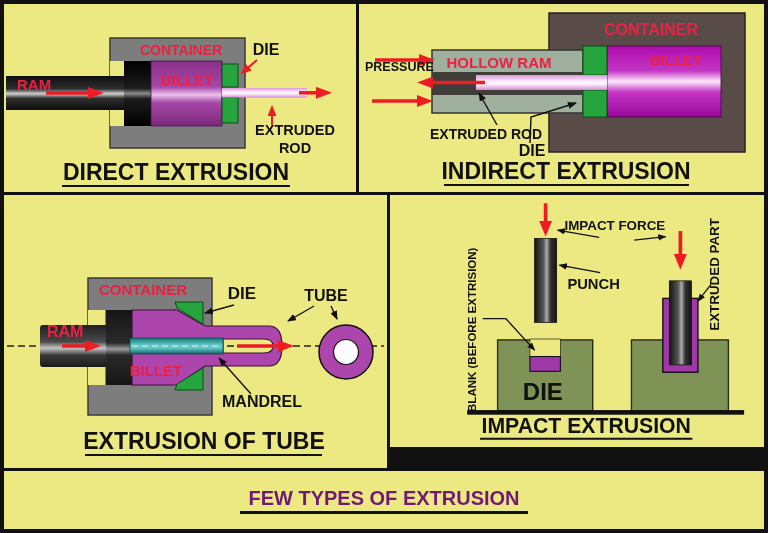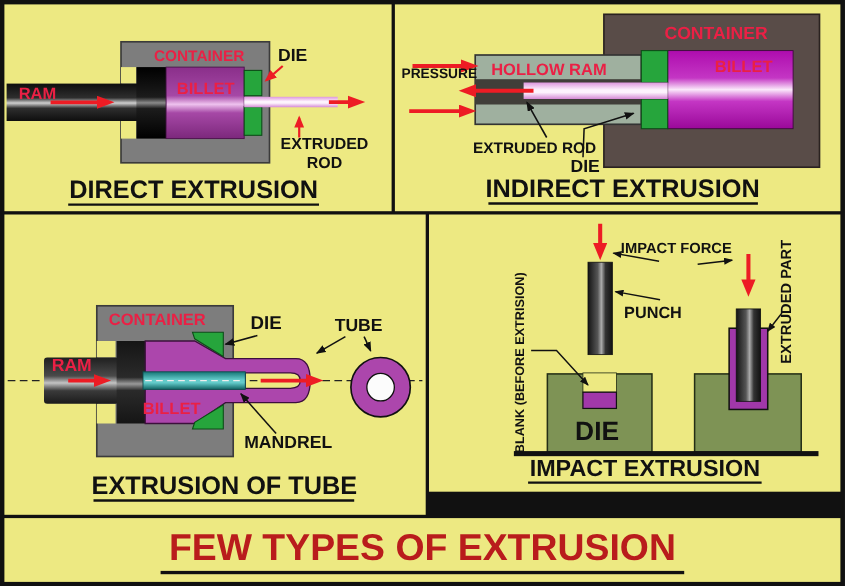--- a/index.html
+++ b/index.html
@@ -5,21 +5,21 @@
   html,body{margin:0;padding:0;background:#222;}
   .page{position:relative;width:768px;height:533px;background:#111;overflow:hidden;
         font-family:"Liberation Sans",sans-serif;}
   .panel{position:absolute;background:#EDE982;}
   .panel svg{display:block;width:100%;height:100%;}
   #p-direct{left:4px;top:4px;width:352px;height:188px;}
   #p-indirect{left:359px;top:4px;width:405px;height:188px;}
   #p-tube{left:4px;top:195px;width:383px;height:273px;}
   #p-impact{left:390px;top:195px;width:374px;height:252px;}
   #p-footer{left:4px;top:471px;width:760px;height:58px;display:flex;align-items:center;justify-content:center;}
-  #p-footer .ftitle{font-size:34px;font-weight:bold;color:#b91c1c;border-bottom:3px solid #111;
+  #p-footer .ftitle{font-size:20px;font-weight:bold;color:#701a75;border-bottom:3px solid #111;
         padding:0 8px 1px 8px;letter-spacing:0px;}
   text{font-family:"Liberation Sans",sans-serif;}
   .red-lbl{fill:#EA2045;font-weight:bold;}
   .blk-lbl{fill:#111;font-weight:bold;}
   .title{fill:#111;font-weight:bold;font-size:23px;}
 </style>
 </head>
 <body>
 
 <div class="page">

